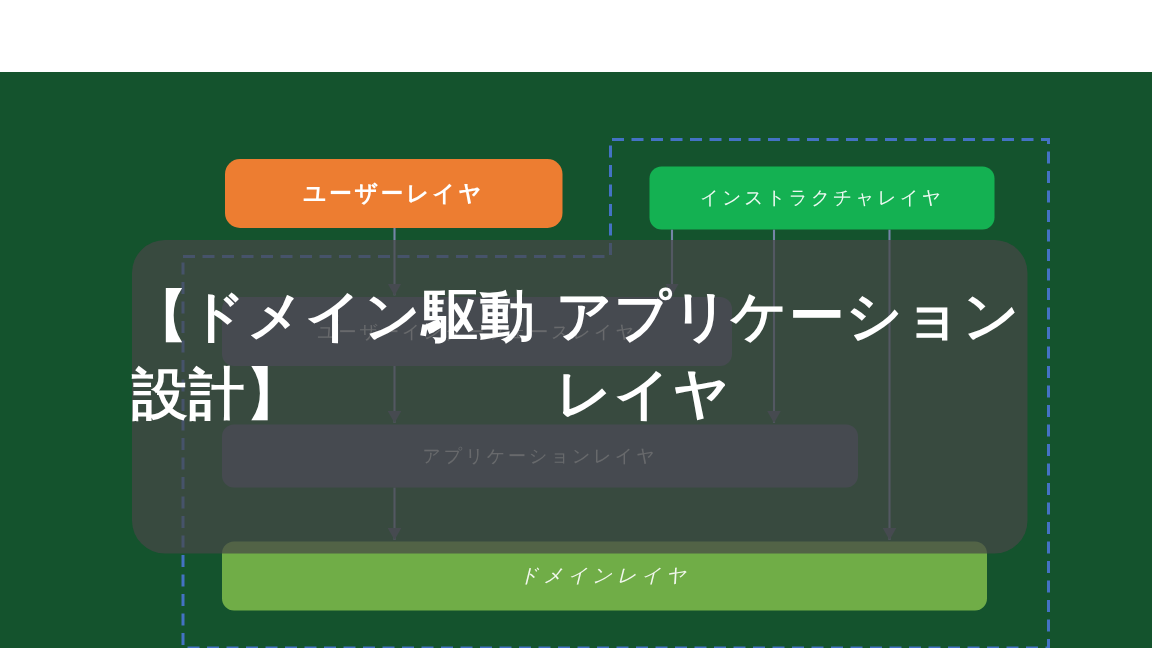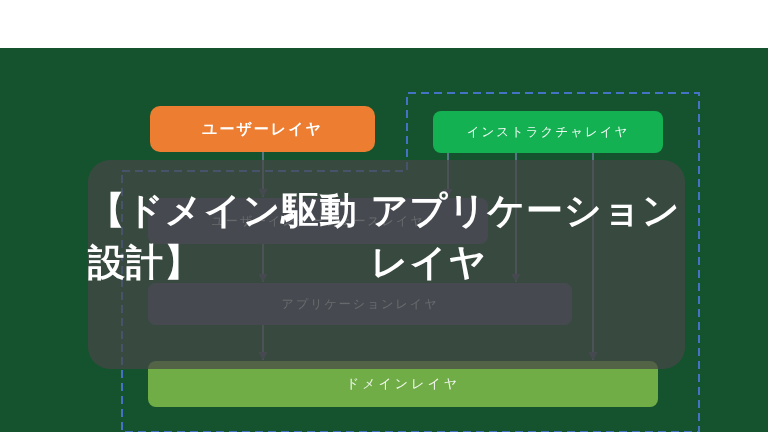--- a/index.html
+++ b/index.html
@@ -34,21 +34,21 @@
     font-size:12px;letter-spacing:2px;color:rgba(255,255,255,0.65);
   }
   .app-box{
     left:148px;top:235px;width:424px;height:42px;border-radius:8px;
     background:var(--slate-box,#44546A);
     font-size:12px;letter-spacing:2px;color:rgba(255,255,255,0.65);
   }
   .domain-box{
     left:148px;top:313px;width:510px;height:46px;border-radius:8px;
     background:var(--domain-box,#70AD47);
-    font-size:13px;letter-spacing:3px;color:rgba(255,255,255,0.9);
+    font-size:13px;letter-spacing:3px;color:rgba(255,255,255,0.9);font-style:italic;
   }
   .overlay{
     position:absolute;z-index:3;left:88px;top:112px;width:597px;height:209px;
     border-radius:22px;background:var(--overlay,rgba(70,70,70,0.72));
   }
   .title{
     position:absolute;z-index:4;left:88px;top:112px;width:597px;height:153px;
     display:flex;flex-direction:row;align-items:center;justify-content:center;
     color:var(--title-text,#FFFFFF);font-weight:bold;font-size:37px;line-height:52px;
     letter-spacing:1px;text-align:left;

